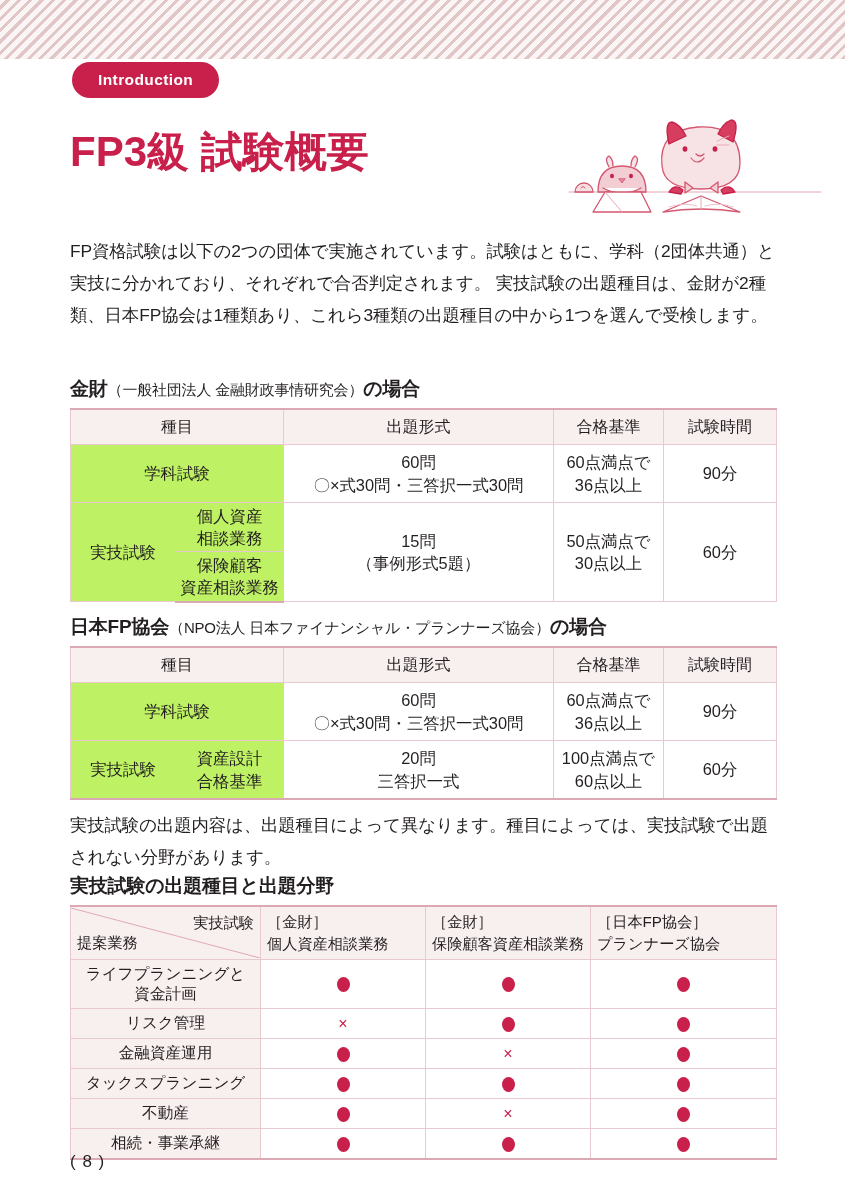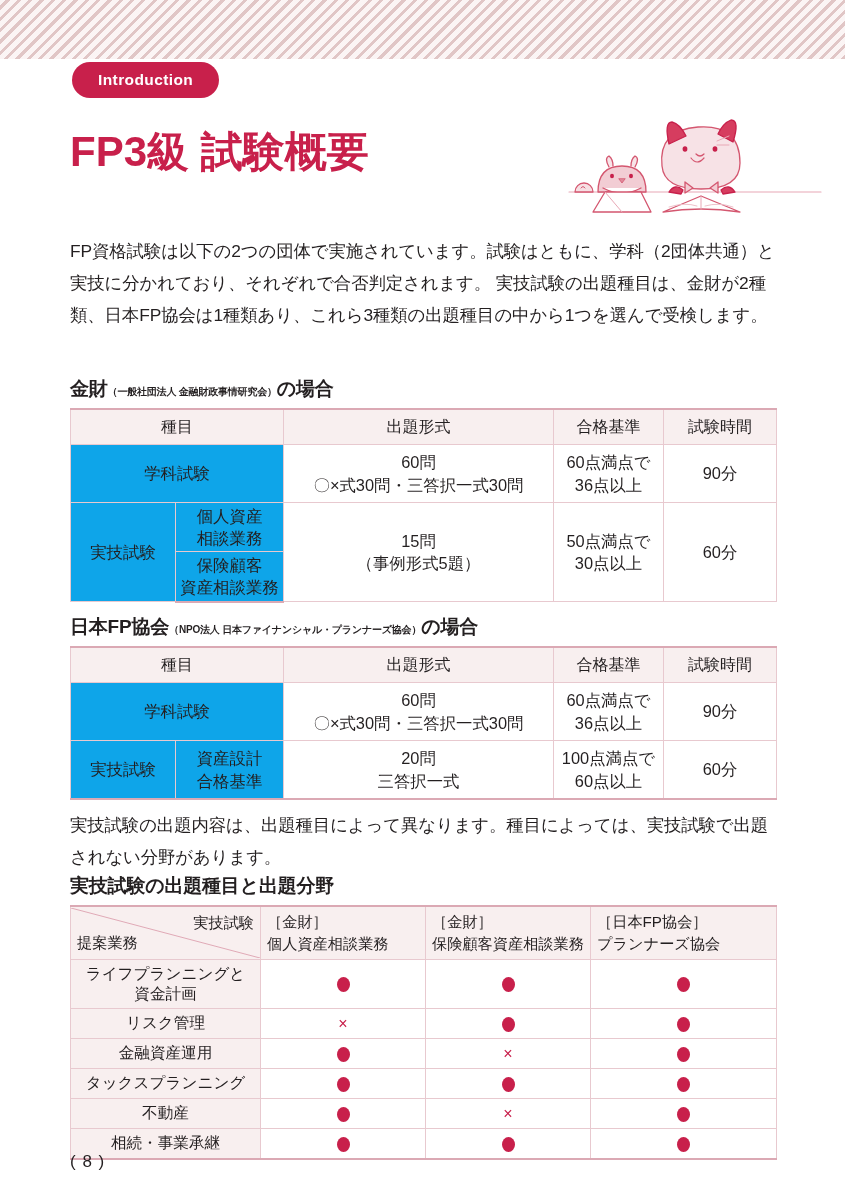--- a/index.html
+++ b/index.html
@@ -98,22 +98,22 @@
   .sec-head {
     position: absolute;
     left: 70px;
     font-size: 19px;
     font-weight: bold;
     color: #231f20;
     white-space: nowrap;
     letter-spacing: -0.2px;
   }
   .sec-head .sub {
-    font-size: 10px;
-    font-weight: bold;
+    font-size: 15px;
+    font-weight: normal;
   }
   #head-kinzai   { top: 360px; }
   #head-jafp     { top: 598px; }
   #head-fields   { top: 857px; }
 
   
   table.exam {
     position: absolute;
     left: 70px;
     border-collapse: collapse;
@@ -131,21 +131,21 @@
     vertical-align: middle;
     padding: 2px 4px;
     line-height: 1.35;
     font-weight: normal;
   }
   table.exam thead th {
     background: #f8efef;
     height: 30px;
     font-size: 16px;
   }
-  table.exam .tinted { background: #0ea5e9; }
+  table.exam .tinted { background: #bef264; }
   table.exam .plain  { background: #ffffff; }
 
   table.exam .rule-top    { border-top: 2px solid #dba9b4; }
   table.exam .rule-bottom { border-bottom: 2px solid #dba9b4; }
 
   
   col.c-shumoku-a { width: 105px; }
   col.c-shumoku-b { width: 108px; }
   col.c-keishiki  { width: 270px; }
   col.c-kijun     { width: 110px; }

